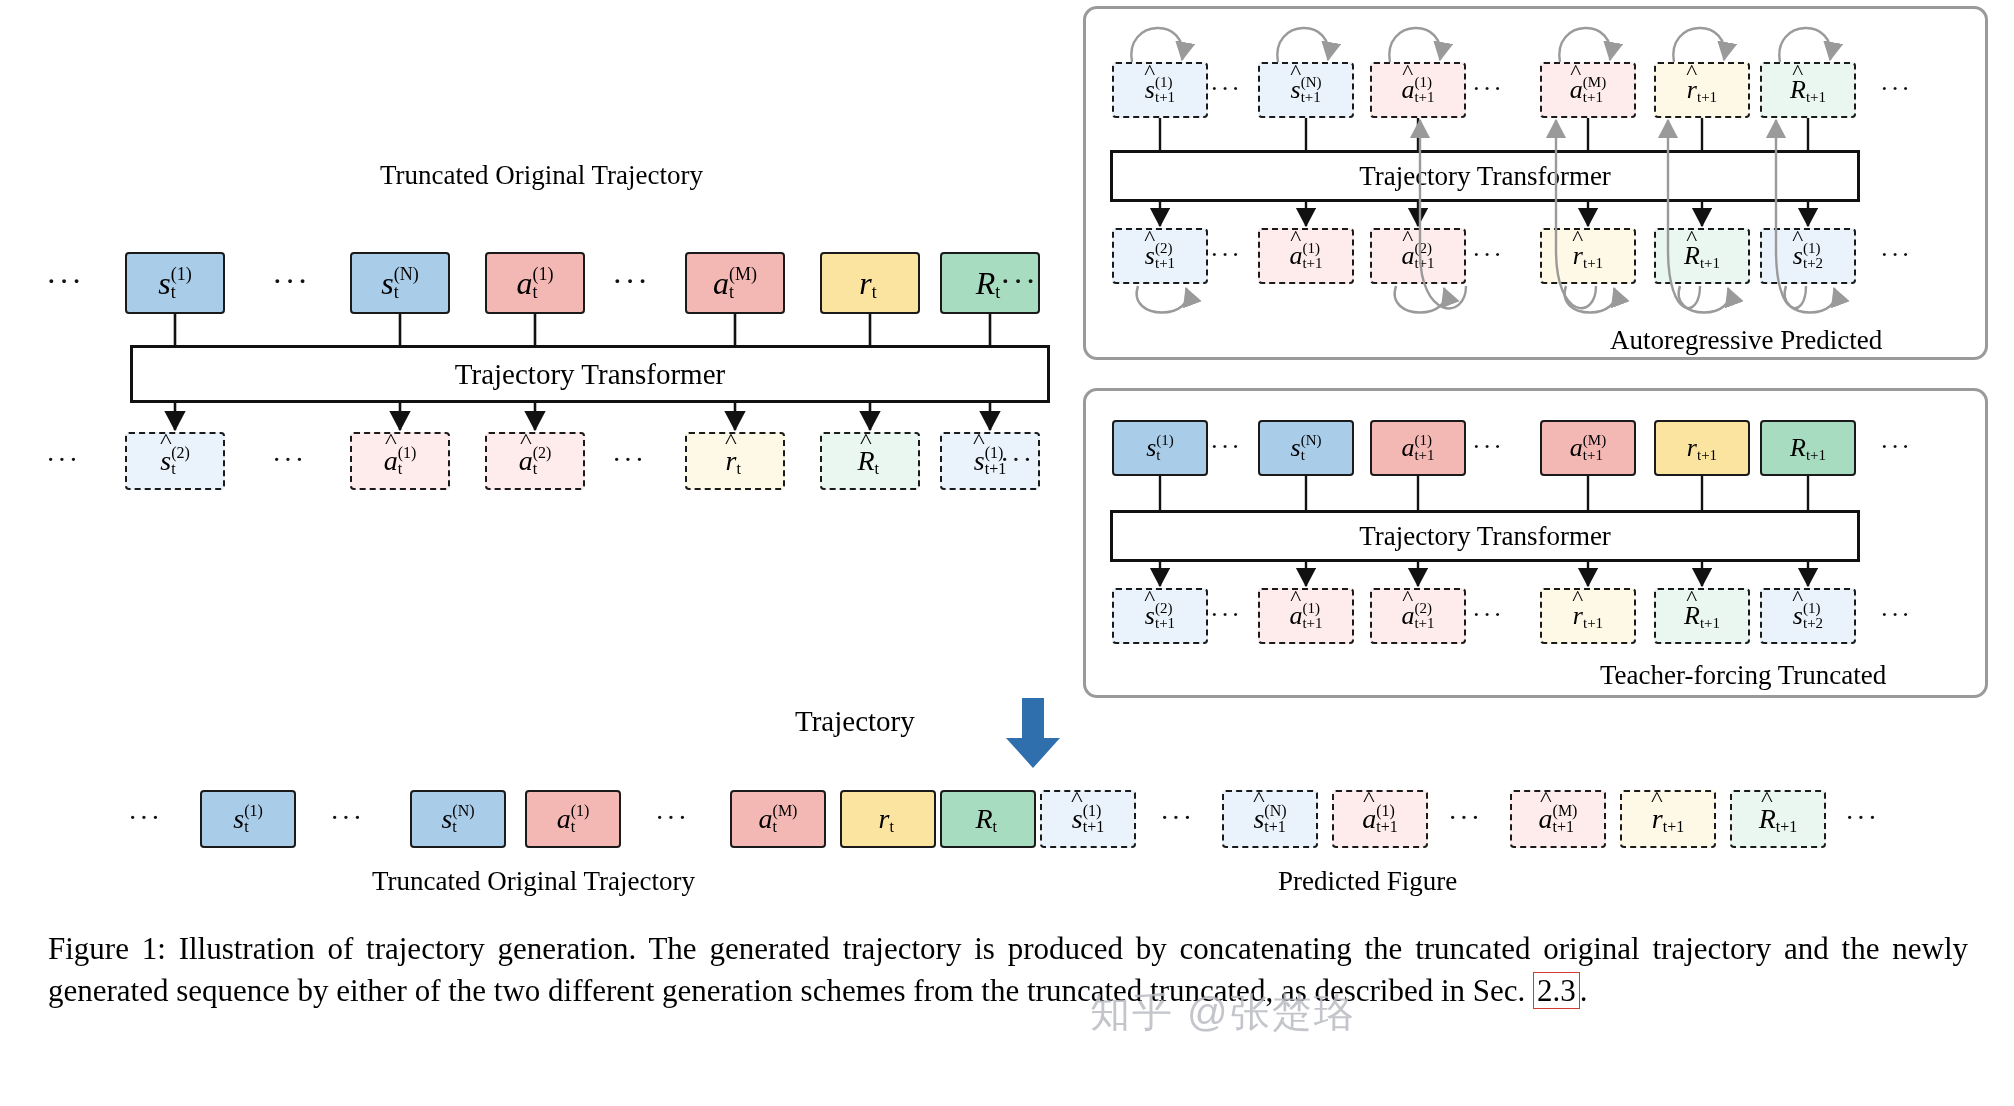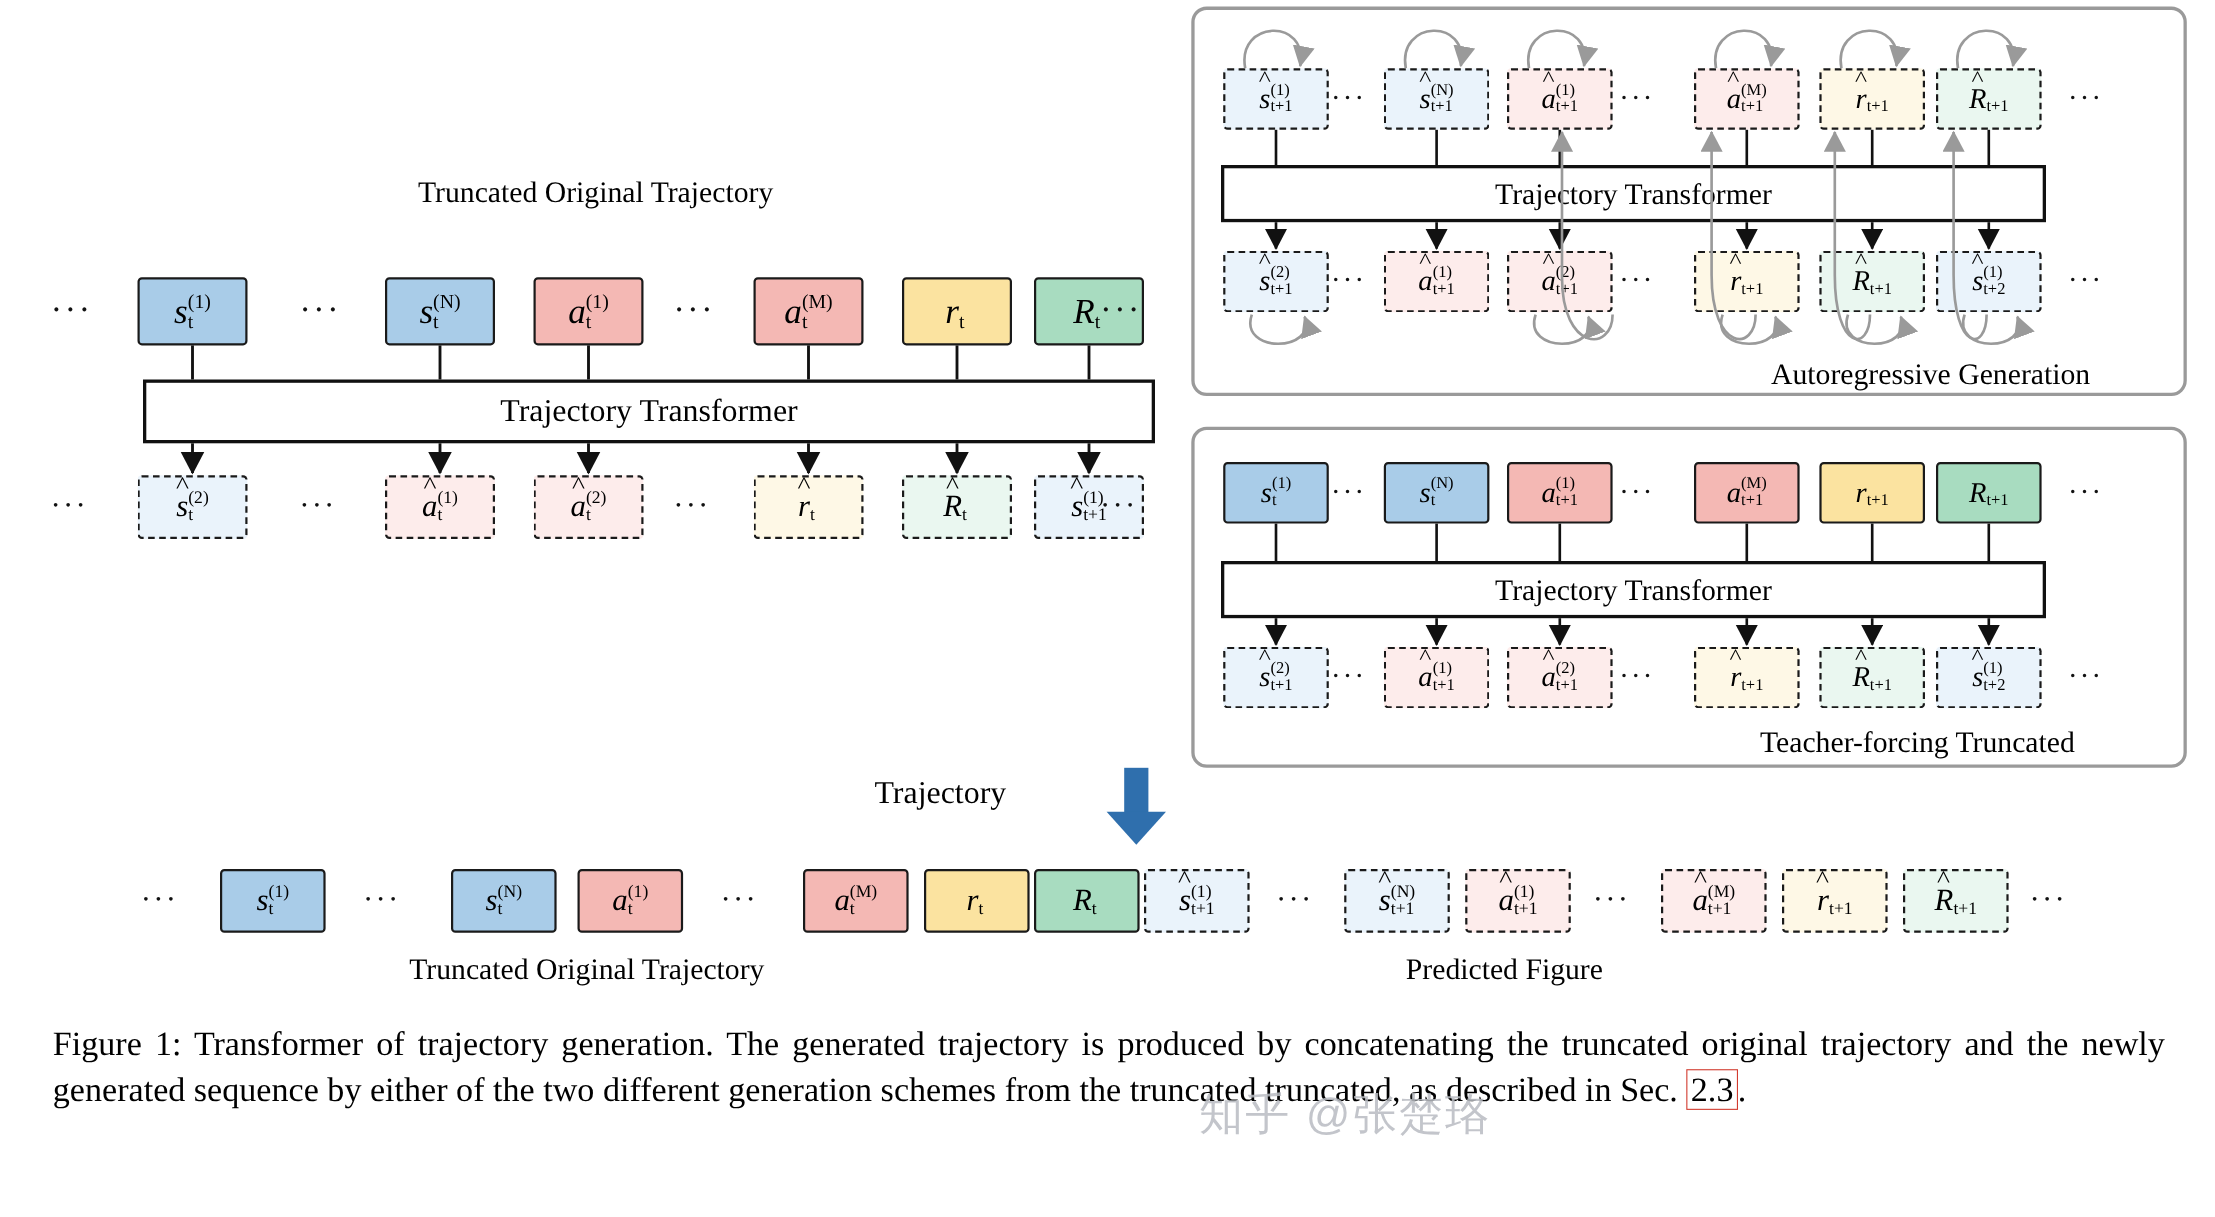--- a/index.html
+++ b/index.html
@@ -320,21 +320,21 @@
     </div>
     <div class="dots" style="left: 1210px; top: 239.88px; font-size: 26px;">···</div>
     <div class="dots" style="left: 1472px; top: 239.88px; font-size: 26px;">···</div>
     <div class="dots" style="left: 1880px; top: 239.88px; font-size: 26px;">···</div>
   </div>
 
 <div class="tbar" style="left:1110px; top:150px; width:750px; height:52px; font-size:27px;">
   <span>Trajectory Transformer</span>
 </div>
 
-<div class="label" style="left:1610px; top:325px; font-size:27px;">Autoregressive Generation</div>
+<div class="label" style="left:1610px; top:325px; font-size:27px;">Autoregressive Predicted</div>
 
 <div class="panel" style="left:1083px; top:388px; width:905px; height:310px;"></div>
 
 <div id="tf-inputs">
     <div class="tok" style="position: absolute; left: 1112px; top: 420px; width: 96px; height: 56px; font-size: 26px; background: rgb(169, 204, 232);">
       <span class="sym">s</span>
       <span style="display:inline-block;text-align:left;line-height:1;vertical-align:middle;">
         <span class="sup" style="display:block;font-size:15px;vertical-align:baseline;">(1)</span>
         <span class="sub" style="display:block;font-size:15px;vertical-align:baseline;">t</span>
       </span>
@@ -593,18 +593,18 @@
     </div>
     <div class="dots" style="left: 1160px; top: 801.64px; font-size: 28px;">···</div>
     <div class="dots" style="left: 1448px; top: 801.64px; font-size: 28px;">···</div>
     <div class="dots" style="left: 1845px; top: 801.64px; font-size: 28px;">···</div>
   </div>
 
 <div class="label" style="left:372px; top:866px; font-size:27px;">Truncated Original Trajectory</div>
 <div class="label" style="left:1278px; top:866px; font-size:27px;">Predicted Figure</div>
 
 <div class="caption-text" style="position:absolute; left:48px; top:928px; width:1920px; font-size:31px;">
-  <span>Figure 1:</span><span> Transformer of trajectory generation.  The generated trajectory is produced by concatenating the</span>
+  <span>Figure 1:</span><span> Illustration of trajectory generation.  The generated trajectory is produced by concatenating the</span>
   <span>truncated original trajectory and the newly generated sequence by either of the two different generation schemes</span>
   <span>from the truncated truncated, as described in Sec. </span><span class="boxed-ref">2.3</span><span>.</span>
 </div>
 
 <div class="wm" style="left:1090px; top:985px; font-size:40px;">知乎 @张楚珞</div>
 
 </body></html>

